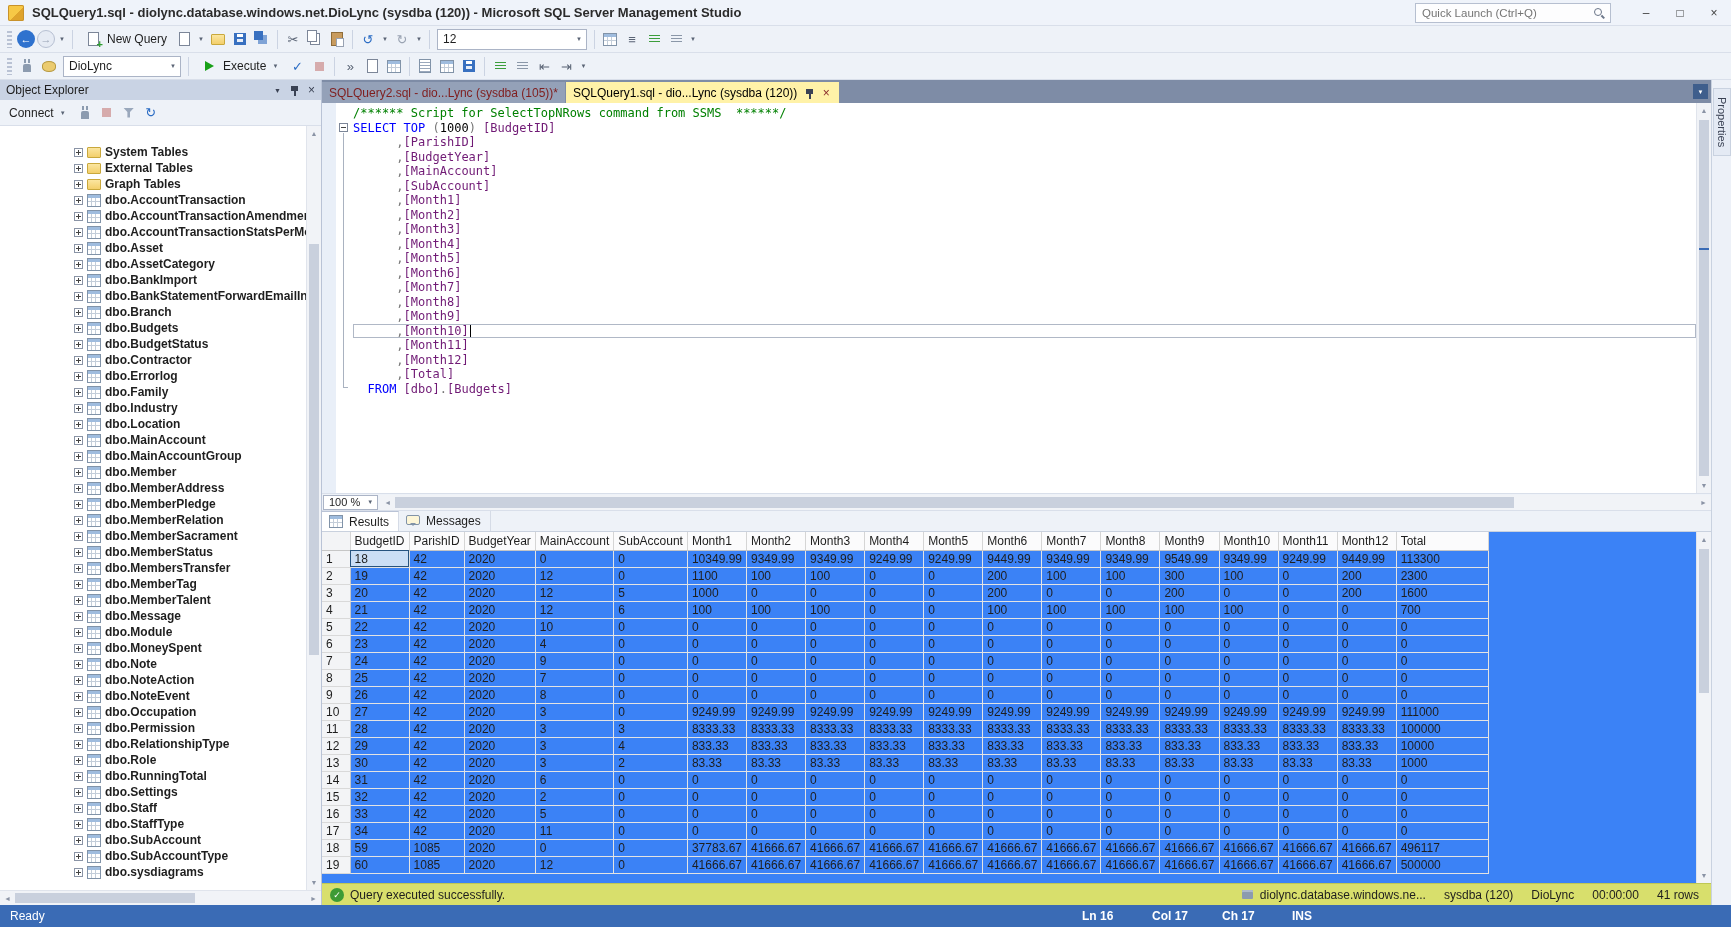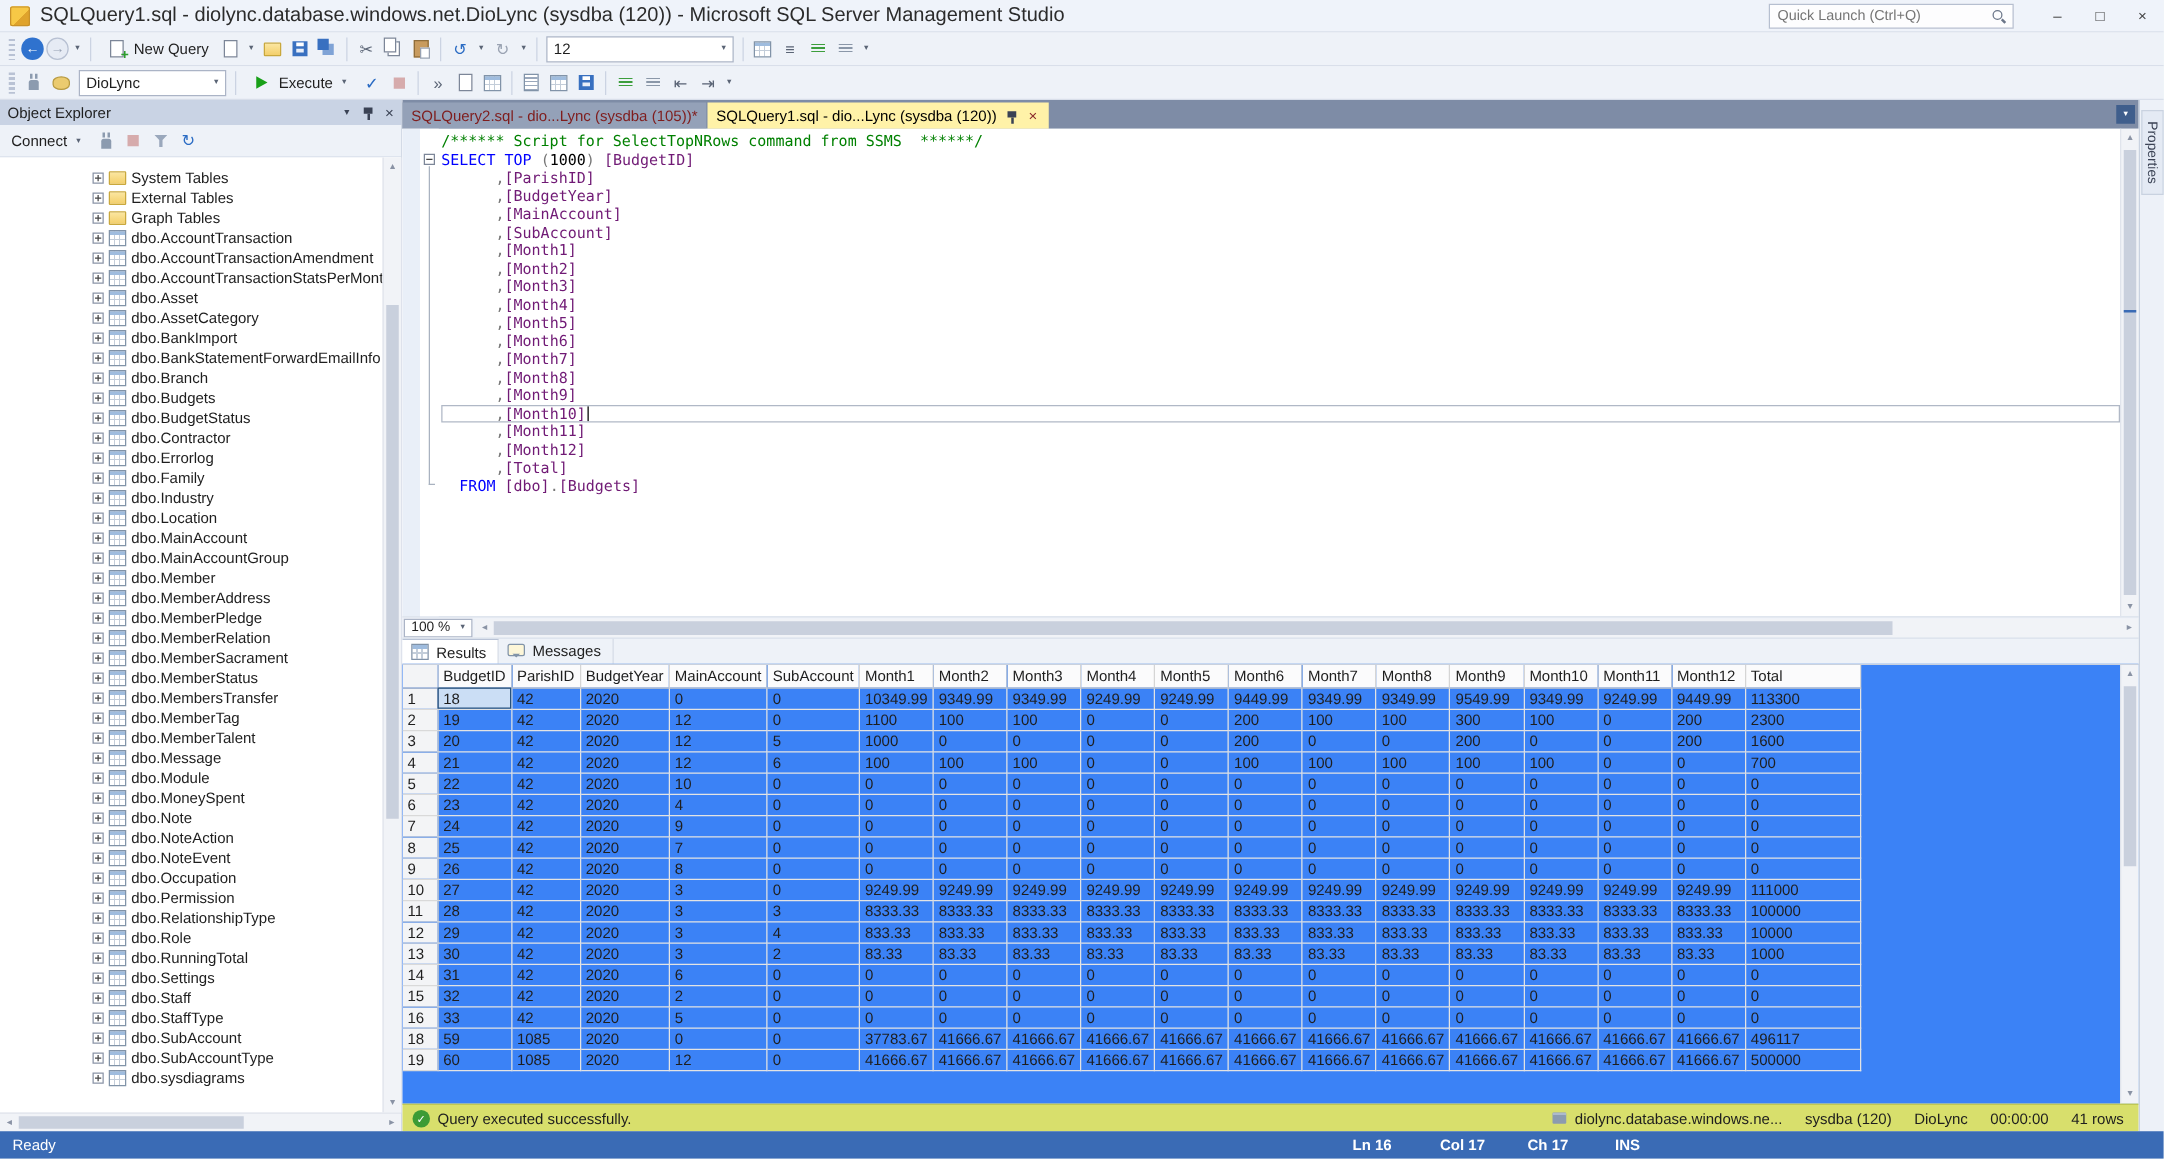--- a/index.html
+++ b/index.html
@@ -6,21 +6,21 @@
   body{width:1731px;height:927px;overflow:hidden;background:#EEF2F8;
        font-family:"Liberation Sans",sans-serif;font-size:12px;color:#1E1E1E;}
   #app{display:flex;flex-direction:column;width:100%;height:100%;}
 
   
   .titlebar{flex:0 0 26px;display:flex;align-items:center;background:#EFF3FA;
             border-bottom:1px solid #D9DFEA;padding-left:8px;gap:8px;}
   .app-icon{width:16px;height:16px;border-radius:2px;flex:0 0 16px;
             background:linear-gradient(135deg,#F7C846 0 55%,#DFA32C 55%);
             box-shadow:inset 0 0 0 1px #C8922B;}
-  .title-text{font-size:16px;color:#2B2B2B;white-space:nowrap;overflow:hidden;}
+  .title-text{font-size:13px;color:#2B2B2B;white-space:nowrap;overflow:hidden;font-weight:bold;}
   .ql-wrap{margin-left:auto;display:flex;align-items:center;position:relative;flex:0 0 auto;}
   .ql-input{width:196px;height:20px;border:1px solid #B6BFD0;background:#FDFDFE;
             font-family:"Liberation Sans",sans-serif;font-size:11.5px;color:#555;
             padding:0 22px 0 6px;outline:none;}
   .mag{position:absolute;right:6px;width:12px;height:12px;}
   .mag::before{content:"";position:absolute;left:1px;top:1px;width:6px;height:6px;
                border:1.5px solid #6B7689;border-radius:50%;}
   .mag::after{content:"";position:absolute;right:0;bottom:1px;width:4px;height:1.5px;
               background:#6B7689;transform:rotate(45deg);}
   .winbtns{display:flex;height:100%;margin-left:10px;}
@@ -102,21 +102,21 @@
   .oeh-icons{margin-left:auto;display:flex;align-items:center;gap:2px;}
   .oeh-ic{width:15px;height:15px;display:flex;align-items:center;justify-content:center;
           font-size:7px;color:#3A4254;}
   .oeh-ic.big{font-size:12px;}
   .pinic{position:relative;}
   .pinic::before{content:"";position:absolute;left:7px;top:8px;width:1.5px;height:5px;background:#3A4254;}
   .pinic::after{content:"";position:absolute;left:4px;top:3px;width:7px;height:5px;background:#3A4254;}
   .oe-toolbar{flex:0 0 26px;display:flex;align-items:center;background:#EEF2F8;
               border-bottom:1px solid #D9DFEA;padding:0 4px;gap:2px;}
   .oe-body{flex:1;display:flex;min-height:0;background:#fff;}
-  .oe-tree{flex:1;overflow:hidden;padding-top:8px;}
+  .oe-tree{flex:1;overflow:hidden;padding-top:18px;font-weight:bold;}
   .tree-row{height:16px;display:flex;align-items:center;padding-left:74px;gap:4px;white-space:nowrap;}
   .tree-row .ic{width:14px;height:13px;}
   .expander{flex:0 0 9px;width:9px;height:9px;border:1px solid #8A94A6;background:#fff;position:relative;}
   .expander::before{content:"";position:absolute;left:1px;top:3px;width:5px;height:1px;background:#444;}
   .expander::after{content:"";position:absolute;left:3px;top:1px;width:1px;height:5px;background:#444;}
 
   
   .sbv{flex:0 0 15px;width:15px;background:#F1F3F7;border-left:1px solid #E0E4EC;
        display:flex;flex-direction:column;}
   .sb-arrow{flex:0 0 15px;display:flex;align-items:center;justify-content:center;
@@ -988,20 +988,41 @@
                   <td>0</td>
                   <td>0</td>
                   <td>0</td>
                   <td>0</td>
                   <td>0</td>
                   <td>0</td>
                   <td>0</td>
                   <td>0</td>
                 </tr>
                 <tr>
+                  <td class="rownum">17</td>
+                  <td>34</td>
+                  <td>42</td>
+                  <td>2020</td>
+                  <td>11</td>
+                  <td>0</td>
+                  <td>0</td>
+                  <td>0</td>
+                  <td>0</td>
+                  <td>0</td>
+                  <td>0</td>
+                  <td>0</td>
+                  <td>0</td>
+                  <td>0</td>
+                  <td>0</td>
+                  <td>0</td>
+                  <td>0</td>
+                  <td>0</td>
+                  <td>0</td>
+                </tr>
+                <tr>
                   <td class="rownum">18</td>
                   <td>59</td>
                   <td>1085</td>
                   <td>2020</td>
                   <td>0</td>
                   <td>0</td>
                   <td>37783.67</td>
                   <td>41666.67</td>
                   <td>41666.67</td>
                   <td>41666.67</td>

